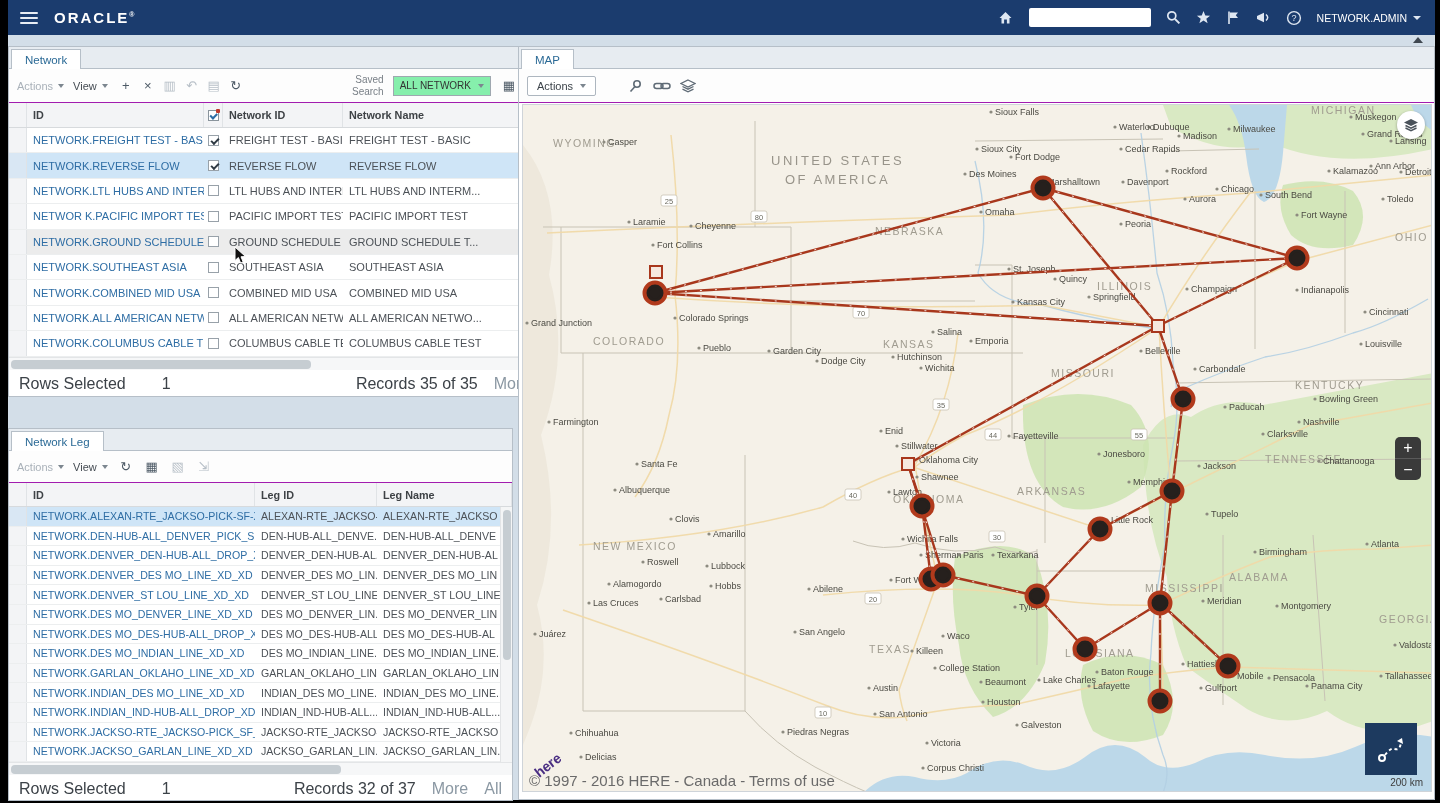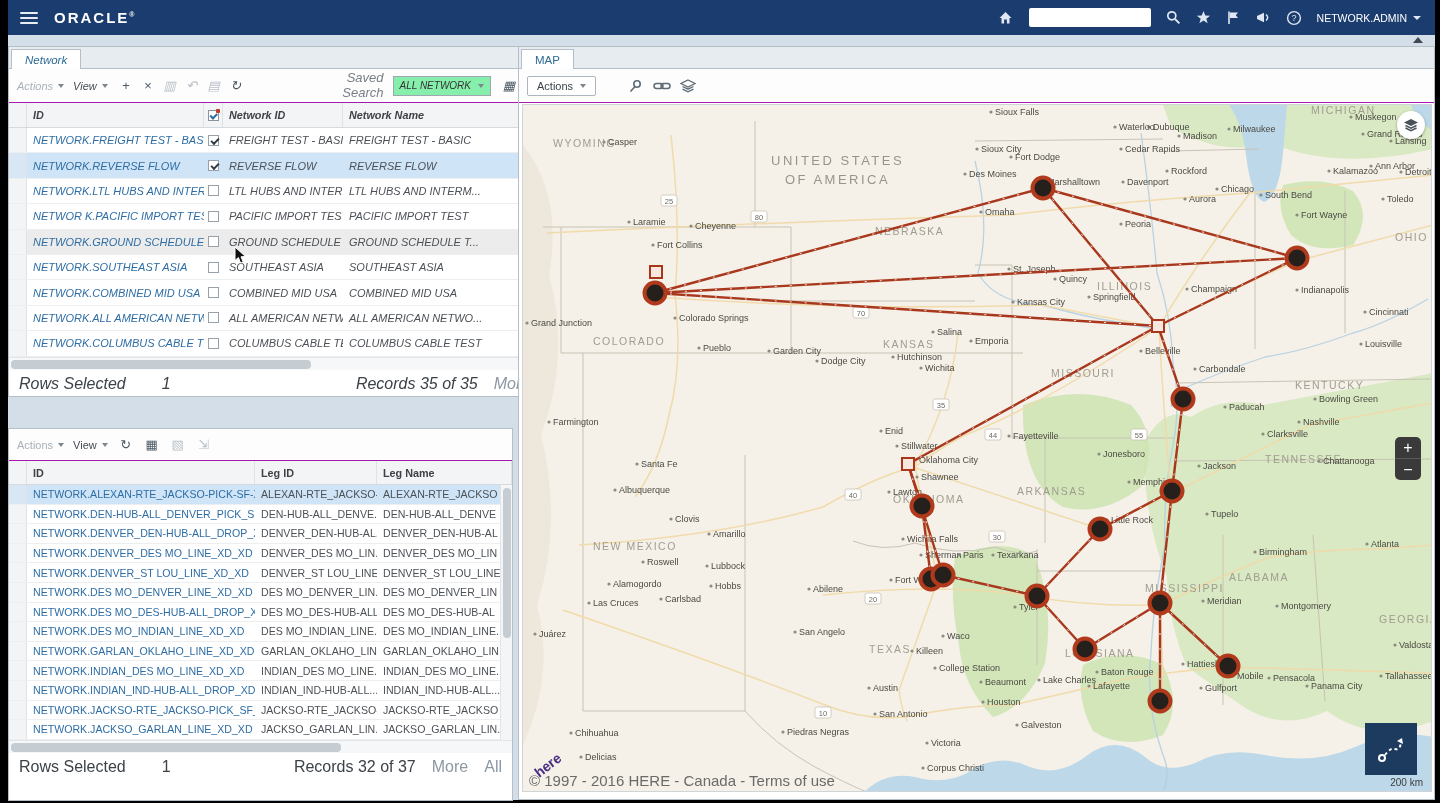--- a/index.html
+++ b/index.html
@@ -15,34 +15,34 @@
   .brand sup { font-size:7px; }
   .hdr-right { margin-left:auto; margin-right:14px; display:flex; align-items:center; gap:15px; }
   .hdr-icon { display:flex; align-items:center; }
   .gsearch { width:122px; height:19px; border:none; border-radius:2px; background:#fff; font-size:11px; padding:0 6px; }
   .user { color:#fff; font-size:10.5px; display:flex; align-items:center; gap:6px; white-space:nowrap; }
   .caret-w { width:0; height:0; border-left:4px solid transparent; border-right:4px solid transparent; border-top:4px solid #dfe7f2; }
   .page-caret { position:absolute; left:1405px; top:37px; width:0; height:0; border-left:5px solid transparent; border-right:5px solid transparent; border-bottom:6px solid #3f4750; }
 
   
   .panel { position:absolute; background:#fff; border:1px solid #b6bfc8; }
-  .p-net { left:0; top:46px; width:567px; height:351px;font-style:italic; }
+  .p-net { left:0; top:46px; width:567px; height:351px; }
   .p-leg { left:0; top:428px; width:505px; height:373px; }
   .p-map { left:510px; top:46px; width:917px; height:754px; }
 
   .tabbar { height:22px; background:#e7ecf1; border-bottom:1px solid #b6bfc8; display:flex; align-items:flex-end; padding-left:2px; }
   .tab { background:#fff; border:1px solid #b6bfc8; border-bottom:none; color:#2b6a96; font-size:11.5px; padding:4px 13px 3px; margin-bottom:-1px; position:relative; z-index:2; cursor:pointer; }
 
   .toolbar { height:34px; display:flex; align-items:center; gap:9px; padding:0 8px; background:#fdfdfd; border-bottom:1px solid #a21caf; }
   .tb-menu { font-size:11px; color:#454c53; display:flex; align-items:center; gap:5px; cursor:pointer; }
   .tb-menu.disabled { color:#a9b1b9; }
   .caret-g { width:0; height:0; border-left:3.5px solid transparent; border-right:3.5px solid transparent; border-top:4px solid #7c868f; }
   .tbicon { font-size:13px; color:#4d5a66; width:18px; text-align:center; cursor:pointer; }
   .tbicon.disabled { color:#b7bfc7; cursor:default; }
-  .ss-label { margin-left:auto; font-size:13px; color:#787f86; text-align:right; line-height:1.15; }
+  .ss-label { margin-left:auto; font-size:10px; color:#787f86; text-align:right; line-height:1.15; }
   .ss-select { border:1px solid #9fa8b0; background:#86efac; height:20px; padding:0 6px; font-size:10px; color:#333; display:flex; align-items:center; gap:7px; cursor:pointer; white-space:nowrap; }
   .btn { border:1px solid #adb6bf; background:#fff; border-radius:2px; font-size:11px; color:#3c434a; padding:3px 9px; display:flex; align-items:center; gap:7px; cursor:pointer; }
 
   
   .grid { position:relative; }
   .grid-head { display:flex; height:25px; background:#f3f4f6; border-bottom:1px solid #d7dadd; font-size:10.8px; font-weight:bold; color:#3e4246; align-items:center; }
   .hcell { padding:0 6px; border-right:1px solid #e0e3e6; height:100%; display:flex; align-items:center; overflow:hidden; white-space:nowrap; }
   .row { display:flex; align-items:center; border-bottom:1px solid #eceeef; font-size:11px; color:#4c5157; background:#fff; cursor:pointer; }
   .row.selected { background:#cfe5f7; }
   .row.hover { background:#ececec; }
@@ -313,20 +313,23 @@
     </div>
   </div>
 
   <div class="mouse-cursor">
     <svg width="13" height="19" viewBox="0 0 13 19">
           <path d="M1 1 L1 14.5 L4.4 11.5 L6.6 17 L9.2 16 L7 10.8 L11.5 10.5 Z" fill="#111" stroke="#fff" stroke-width="1"></path>
         </svg>
   </div>
 
   <div class="panel p-leg">
+    <div class="tabbar">
+      <div class="tab">Network Leg</div>
+    </div>
     <div class="toolbar" style="height:32px;">
       <span class="tb-menu disabled">
             <span>Actions</span>
             <span class="caret-g"></span>
           </span>
       <span class="tb-menu">
             <span>View</span>
             <span class="caret-g"></span>
           </span>
       <span style="display:flex;gap:8px;align-items:center;">

